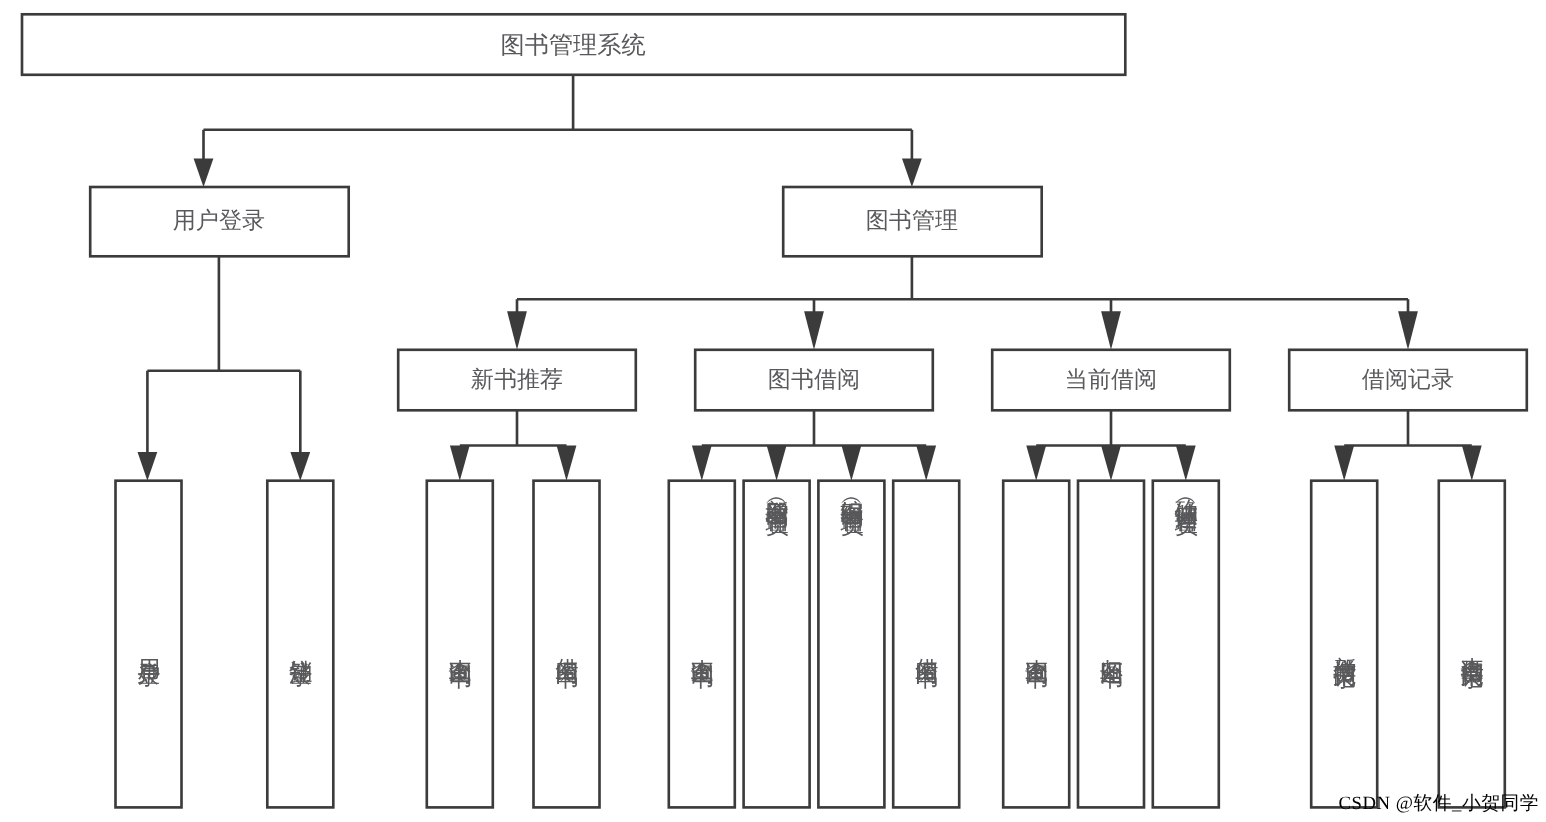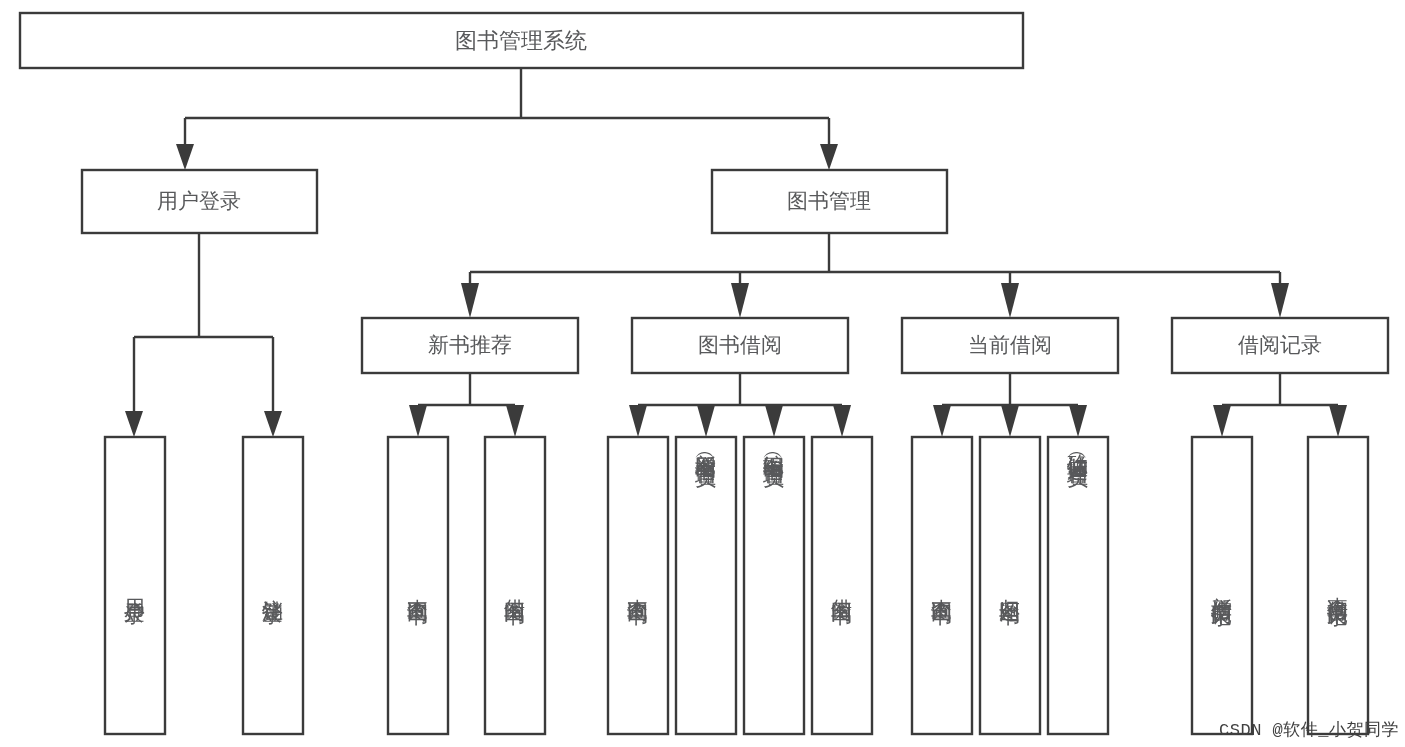--- a/index.html
+++ b/index.html
@@ -63,23 +63,23 @@
     font-size: 21px;
     letter-spacing: 2px;
     color: #58595b;
     line-height: 1;
     white-space: nowrap;
   }
   .watermark {
     position: absolute;
     right: 6px;
     bottom: 6px;
-    font-family: Liberation Mono, monospace;
+    font-family: Liberation Serif, serif;
     font-size: 17px;
-    color: #404040;
+    color: #000000;
     letter-spacing: 0.5px;
     white-space: nowrap;
   }
 </style>
 </head>
 <body>
 
 <div id="diagram-root">
 
   <svg id="tree-svg" viewBox="0 0 1405 747">

